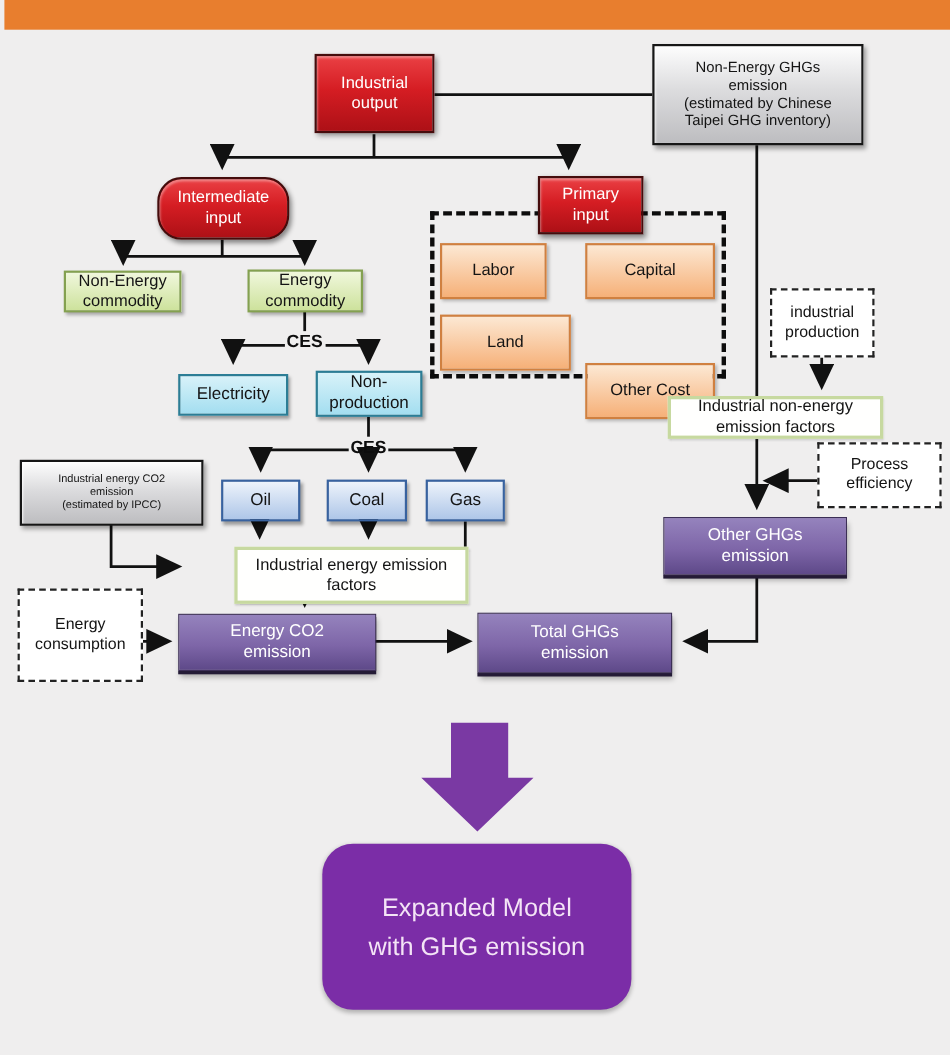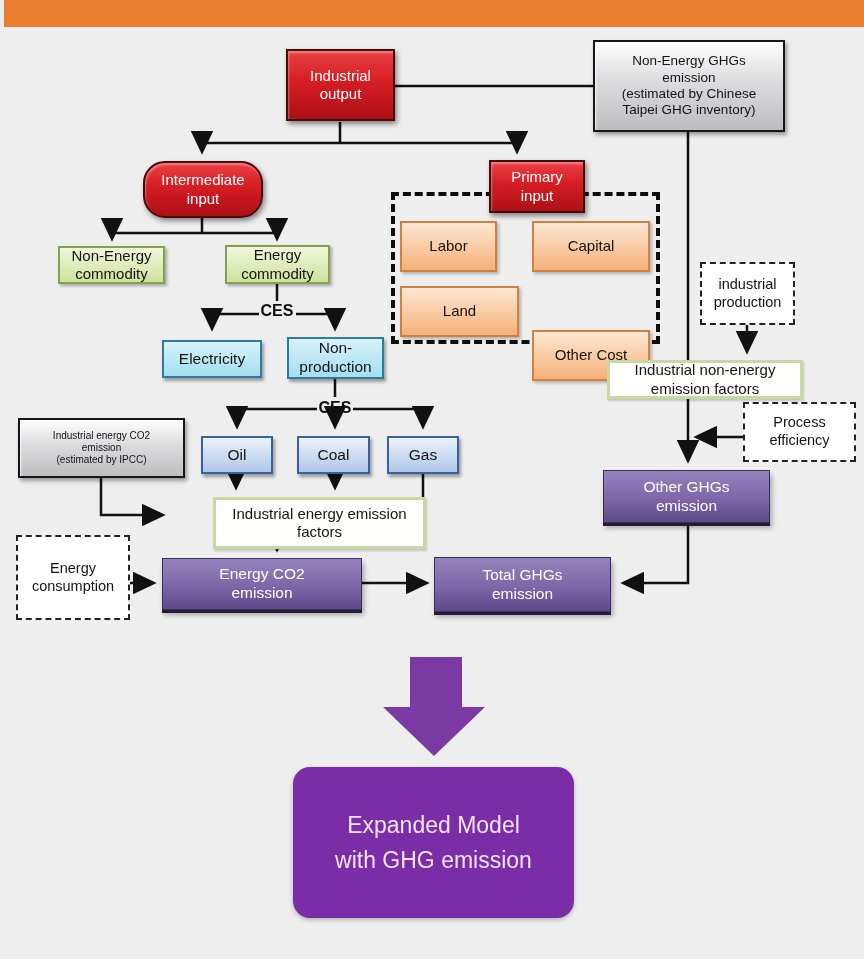--- a/index.html
+++ b/index.html
@@ -173,21 +173,21 @@
   <div class="node dashed" style="left:16px;top:535px;width:114px;height:85px;">Energy
 consumption</div>
 
   <div class="node factors" style="left:607px;top:360px;width:196px;height:39px;">Industrial non-energy
 emission factors</div>
   <div class="node factors" style="left:170px;top:497px;width:213px;height:52px;margin-left:43px;">Industrial energy emission
 factors</div>
 
   <div class="node purple" style="left:603px;top:470px;width:167px;height:53px;">Other GHGs
 emission</div>
-  <div class="node purple" style="left:162px;top:558px;width:200px;height:52px;">Energy CO2
+  <div class="node purple" style="left:162px;top:558px;width:180px;height:52px;">Energy CO2
 emission</div>
   <div class="node purple" style="left:434px;top:557px;width:177px;height:55px;">Total GHGs
 emission</div>
 
-  <div class="node bigbox" style="left:293px;top:767px;width:281px;height:151px;border-radius:17px;">Expanded Model
+  <div class="node bigbox" style="left:293px;top:767px;width:281px;height:151px;">Expanded Model
 with GHG emission</div>
 
 </div>
 
 </body></html>

